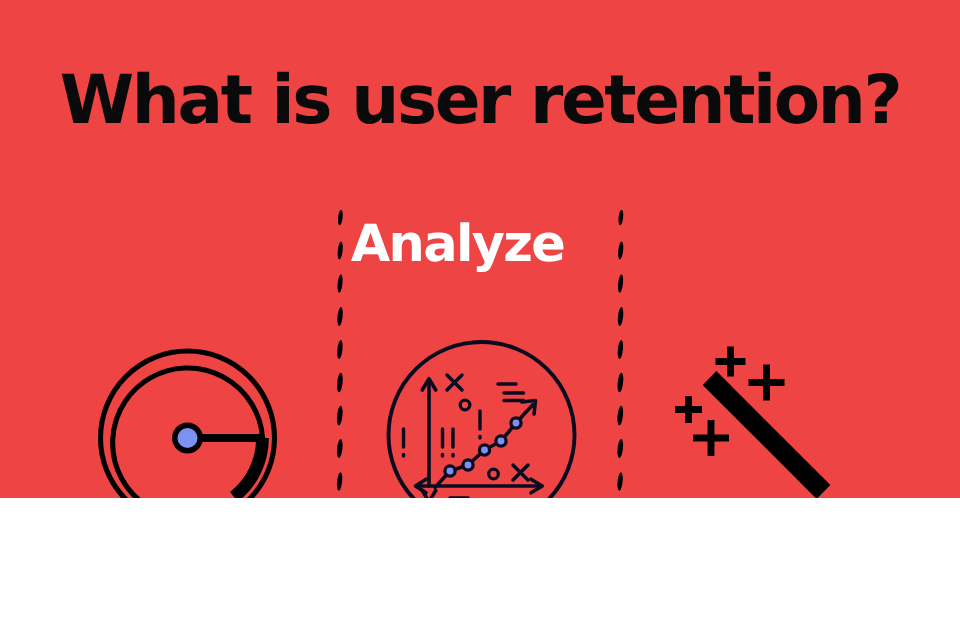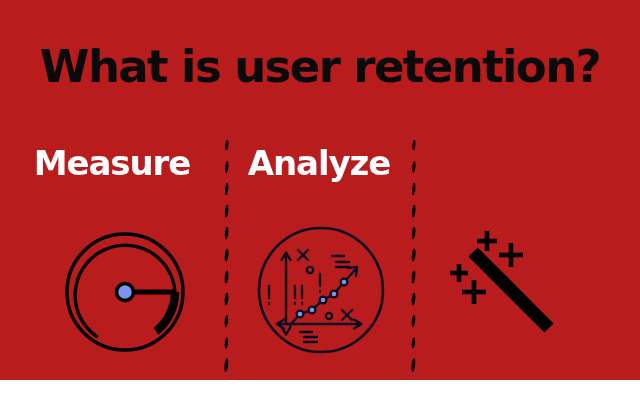--- a/index.html
+++ b/index.html
@@ -9,22 +9,22 @@
   }
   body {
     width: 640px;
     height: 420px;
     overflow: hidden;
     font-family: "Liberation Sans", sans-serif;
   }
   #slide {
     position: relative;
     width: 640px;
-    height: 380px;
-    background: #b91c1c;
+    height: 332px;
+    background: #ef4444;
     overflow: hidden;
   }
 
   
   #title {
     position: absolute;
     left: 0;
     top: 39px;
     width: 640px;
     text-align: center;
@@ -52,21 +52,21 @@
     line-height: 50px;
     color: #ffffff;
     font-family: "DejaVu Sans", sans-serif;
     font-weight: 700;
     font-size: 34px;
     letter-spacing: -1.1px;
     text-align: center;
     white-space: nowrap;
   }
   .col-label.c0 { left: 12px;  width: 200px; }
-  .col-label.c1 { left: 234px; width: 170px; }
+  .col-label.c1 { left: 220px; width: 170px; }
   .col-label.c2 { left: 424px; width: 200px; }
 
   
   .divider {
     position: absolute;
     top: 140px;
     width: 5px;
     height: 238px;
   }
   .divider.d0 { left: 224px; }
@@ -84,21 +84,20 @@
   #icon-improve { left: 452px; top: 224px; }
 </style>
 </head>
 <body>
 
 <div id="slide">
 
   <div id="title">What is user retention?</div>
 
   <div id="labels">
-    <div class="col-label c0">Measure</div>
     <div class="col-label c1">Analyze</div>
   </div>
 
   <div class="divider d0">
     <svg width="5" height="238" viewBox="0 0 5 238" xmlns="http://www.w3.org/2000/svg">
       <g fill="#000000">
         <ellipse cx="2.9" cy="5" rx="1.5" ry="5.2" transform="rotate(6 2.9 5)"></ellipse>
         <ellipse cx="2.8" cy="27" rx="1.6" ry="6.0" transform="rotate(6 2.8 27)"></ellipse>
         <ellipse cx="2.7" cy="49" rx="1.6" ry="6.2" transform="rotate(6 2.7 49)"></ellipse>
         <ellipse cx="2.7" cy="71" rx="1.7" ry="6.4" transform="rotate(6 2.7 71)"></ellipse>

